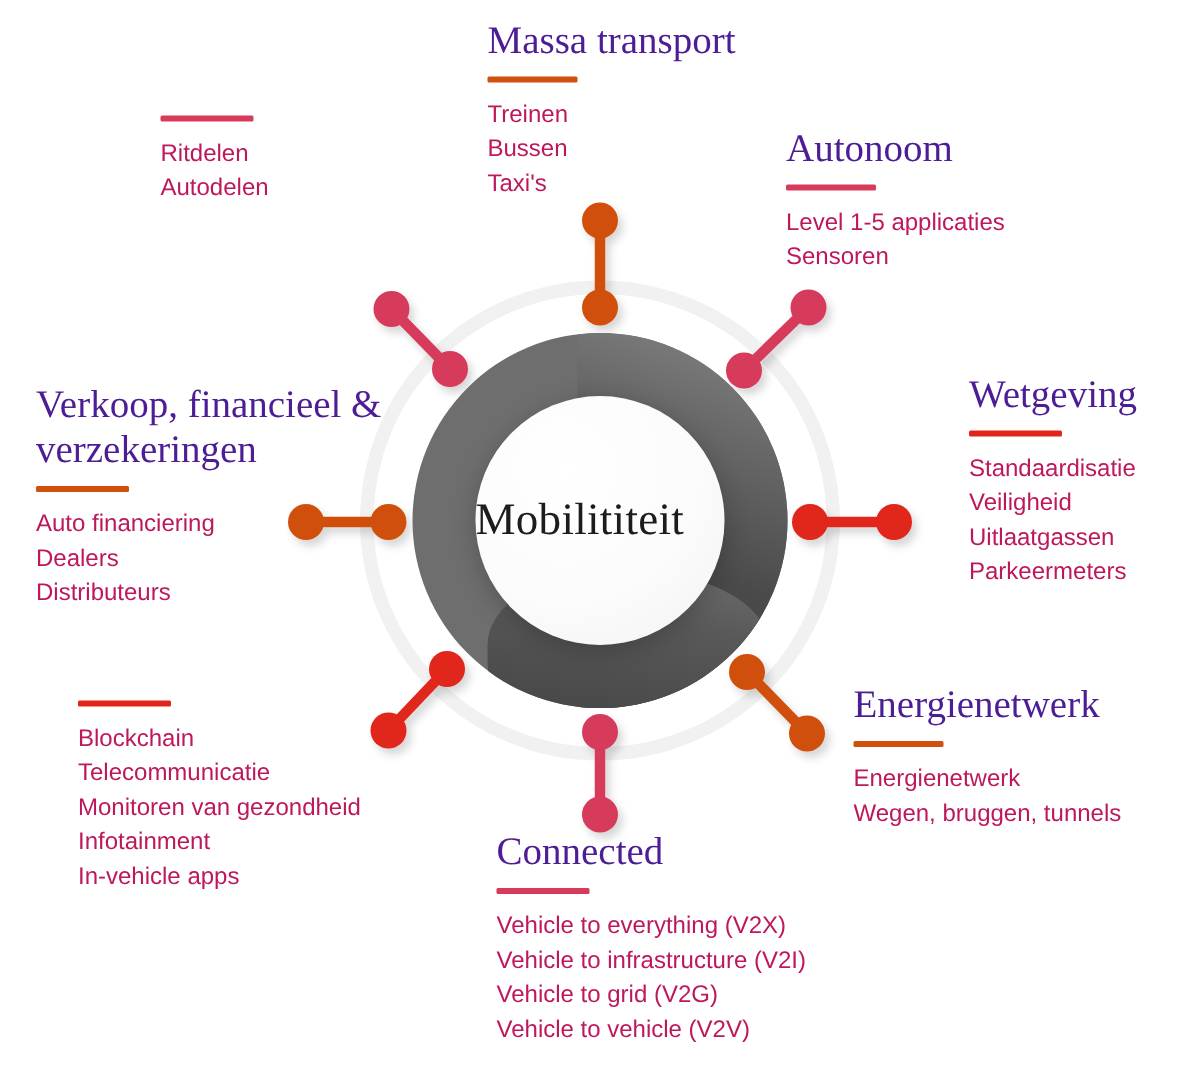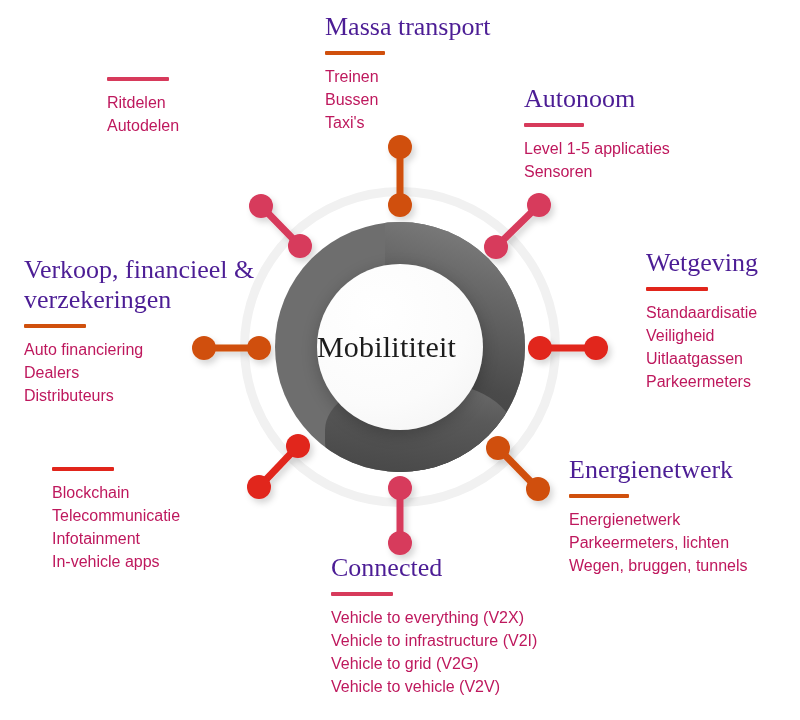--- a/index.html
+++ b/index.html
@@ -167,41 +167,41 @@
       <li>Uitlaatgassen</li>
       <li>Parkeermeters</li>
     </ul>
   </div>
 
   <div class="block" style="left:569px;top:455px;">
     <h3>Energienetwerk</h3>
     <div class="rule" style="background:#d0500d;width:60px;"></div>
     <ul>
       <li>Energienetwerk</li>
-      <li>Parkeermeters, lichten</li>
       <li>Wegen, bruggen, tunnels</li>
     </ul>
   </div>
 
   <div class="block" style="left:331px;top:553px;">
     <h3>Connected</h3>
     <div class="rule" style="background:#d73a5b;width:62px;"></div>
     <ul>
       <li>Vehicle to everything (V2X)</li>
       <li>Vehicle to infrastructure (V2I)</li>
       <li>Vehicle to grid (V2G)</li>
       <li>Vehicle to vehicle (V2V)</li>
     </ul>
   </div>
 
   <div class="block" style="left:52px;top:458px;">
     <div class="rule" style="background:#e1251b;width:62px;"></div>
     <ul>
       <li>Blockchain</li>
       <li>Telecommunicatie</li>
+      <li>Monitoren van gezondheid</li>
       <li>Infotainment</li>
       <li>In-vehicle apps</li>
     </ul>
   </div>
 
   <div class="block" style="left:24px;top:255px;">
     <h3>Verkoop, financieel &amp;
 verzekeringen</h3>
     <div class="rule" style="background:#d0500d;width:62px;"></div>
     <ul>

